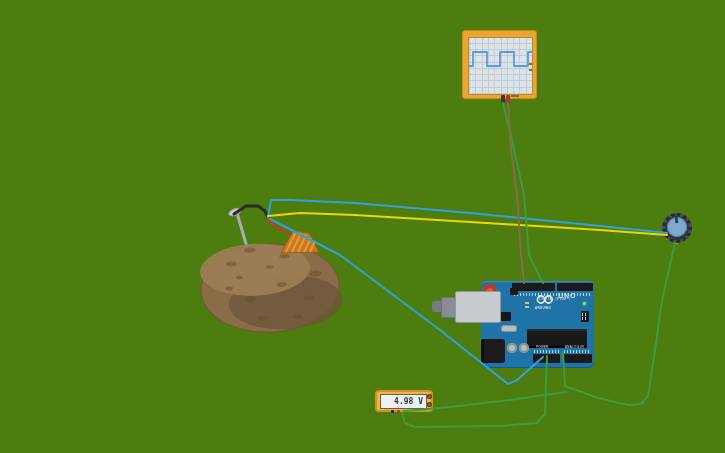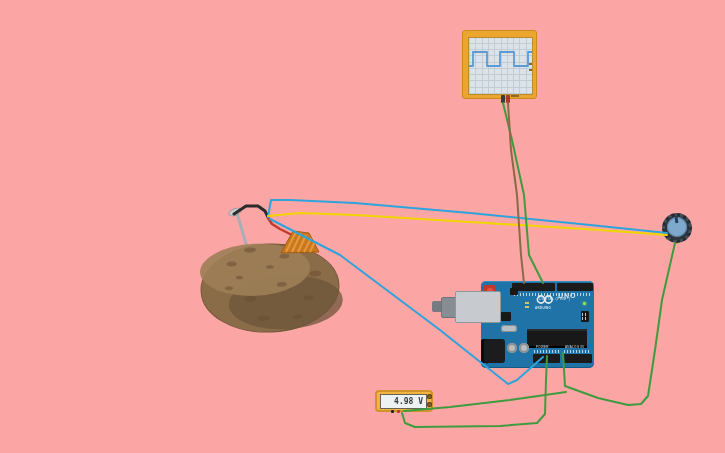--- a/index.html
+++ b/index.html
@@ -1,16 +1,16 @@
 <!DOCTYPE html>
 <html><head>
 <meta charset="utf-8">
 <style>
   html,body{margin:0;padding:0;background:#000;}
-  #canvas{position:relative;width:725px;height:453px;background:#fca5a5;overflow:hidden;
+  #canvas{position:relative;width:725px;height:453px;background:#4d7c0f;overflow:hidden;
           font-family:"Liberation Sans",sans-serif;}
   .abs{position:absolute;}
   
   #scope{left:462px;top:30px;width:75px;height:69px;background:#eca62f;border:1px solid #c98a1f;
          border-radius:3px;box-sizing:border-box;}
   #scope .screen{position:absolute;left:5px;top:6px;width:63px;height:56px;
       background:
         repeating-linear-gradient(90deg,#c2ccd4 0 1px,transparent 1px 6.3px),
         repeating-linear-gradient(0deg,#c2ccd4 0 1px,transparent 1px 6.3px),
         #dbe2e8;

